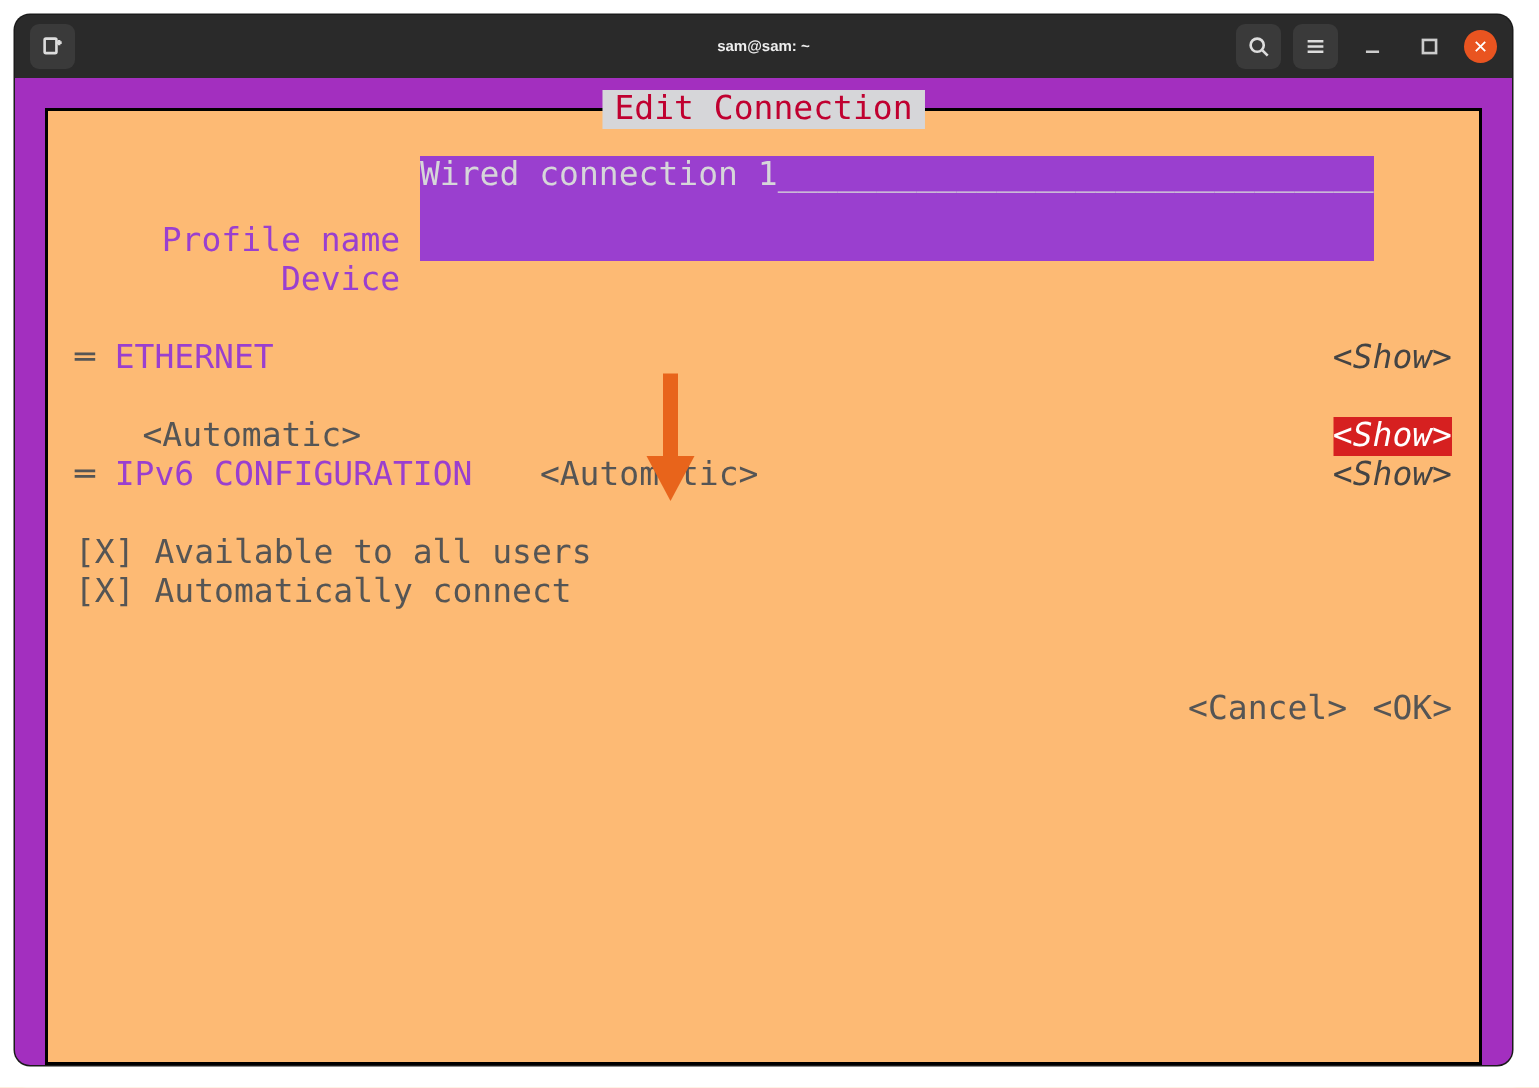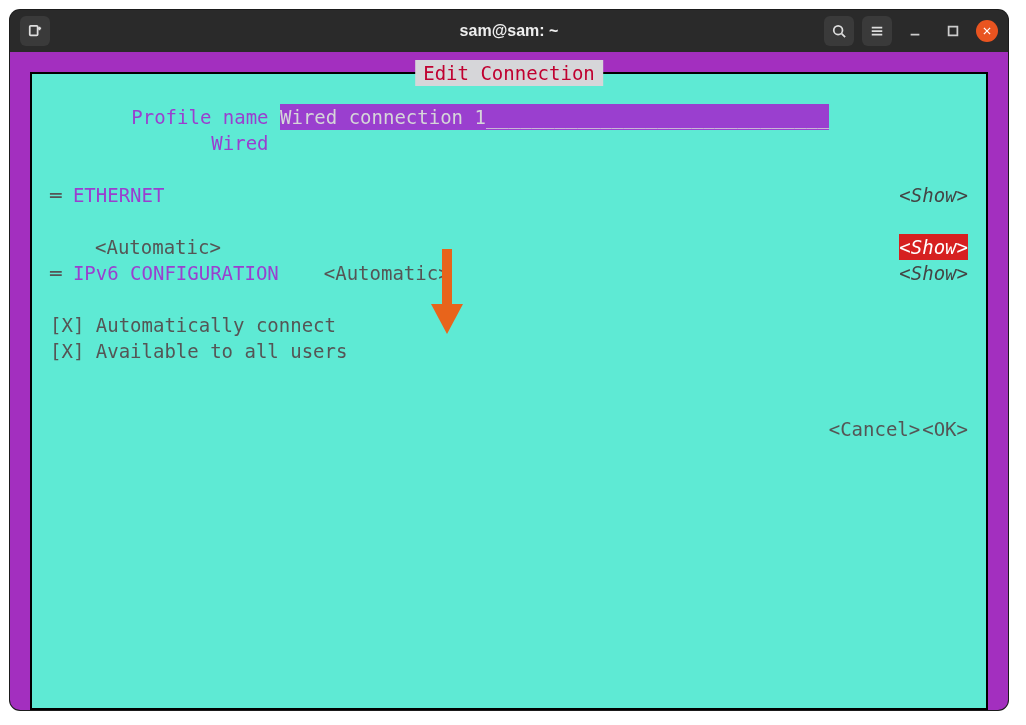--- a/index.html
+++ b/index.html
@@ -1,49 +1,49 @@
 <!DOCTYPE html>
 <html><head>
 <meta charset="utf-8">
 <style>
   html,body{margin:0;padding:0;background:#fff;font-family:sans-serif;}
   .outer-frame{width:1026px;height:725px;box-sizing:border-box;padding:10px;background:#fff;border-radius:18px;}
   .window{width:998px;height:700px;background:#2c2c2c;border-radius:10px;overflow:hidden;display:flex;flex-direction:column;box-shadow:0 0 0 1px #1b1b1b;}
   
-  .titlebar{height:42px;background:#2a2a2a;display:flex;align-items:center;padding:0 10px;color:#ddd;font-size:16px;justify-content:flex-end;}
+  .titlebar{height:42px;background:#2a2a2a;display:flex;align-items:center;padding:0 10px;color:#ddd;font-size:10px;justify-content:flex-end;}
   .titlebar .tb-left{width:200px;display:flex;align-items:center;gap:8px;}
   .titlebar .tb-center{flex:1;text-align:center;font-weight:bold;color:#eee;}
   .titlebar .tb-right{width:200px;display:flex;align-items:center;justify-content:flex-end;gap:8px;}
   .tb-btn{width:30px;height:30px;border-radius:6px;background:#3a3a3a;display:flex;align-items:center;justify-content:center;color:#ddd;font-size:14px;cursor:pointer;}
   .tb-btn svg{width:14px;height:14px;fill:none;stroke:#ddd;stroke-width:2;}
   .tb-close{background:#e95420;border-radius:50%;width:22px;height:22px;}
   .tb-close svg{width:10px;height:10px;stroke:#fff;}
   .tb-min,.tb-max{background:transparent;}
   .tb-min svg,.tb-max svg{stroke:#ccc;}
   
   .termwrap{flex:1;background:#111;position:relative;}
   .term-inner{position:absolute;inset:0;background:#a32fbf;padding:20px 20px 0 20px;box-sizing:border-box;}
-  .tui-box{position:relative;background:#5eead4;border:2px solid #000;height:100%;box-sizing:border-box;font-family:"DejaVu Sans Mono","Liberation Mono",monospace;font-size:19px;line-height:26px;color:#444;}
+  .tui-box{position:relative;background:#fdba74;border:2px solid #000;height:100%;box-sizing:border-box;font-family:"DejaVu Sans Mono","Liberation Mono",monospace;font-size:22px;line-height:26px;color:#444;}
   .tui-title{position:absolute;top:-14px;left:50%;transform:translateX(-50%);background:#d6d6d9;padding:0 8px;color:#c00030;font-weight:normal;}
   .tui-content{padding:30px 18px 0 18px;}
   .row{display:flex;white-space:pre;}
   .lbl{color:#9a3fcf;display:inline-block;text-align:right;}
   .hl{background:#9a3fcf;color:#d6d6d9;text-align:right;}
   .gray{color:#555;}
   .show{color:#444;}
   .sel{background:#d62020;color:#fff;}
   .section-row{display:flex;justify-content:flex-start;align-items:flex-end;}
   .section-row .left{flex:0 0 auto;}
   .section-row .mid{flex:0 0 auto;padding-left:45px;}
   .section-row .right{margin-left:auto;font-style:italic;}
   .mb{height:26px;}
   .arrow{position:absolute;left:395px;top:175px;pointer-events:none;}
   .arrow svg{overflow:visible;}
   .scrollbar{position:absolute;right:2px;top:66px;width:10px;height:60px;background:#e95420;border-radius:3px;}
-  .buttons-row{display:flex;justify-content:flex-end;gap:2px;}
+  .buttons-row{display:flex;justify-content:flex-end;gap:17px;}
 </style>
 </head>
 <body>
 
 <div class="outer-frame">
  <div class="window">
 
   <div class="titlebar">
     <div class="tb-left">
       <div class="tb-btn">
@@ -90,25 +90,25 @@
 
   <div class="termwrap">
     <div class="scrollbar"></div>
     <div class="term-inner">
       <div class="tui-box">
         <div class="tui-title"> Edit Connection </div>
 
         <div class="tui-content">
 
           <div class="row">
-            <span class="lbl" style="width:230px;">Profile name </span><span class="hl"><span>Wired connection 1</span><span>______________________________</span></span>
+            <span class="lbl" style="width:230px;margin-top:44px;">Profile name </span><span class="hl"><span>Wired connection 1</span><span>______________________________</span></span>
           </div>
 
           <div class="row">
-            <span class="lbl" style="width:230px;">Wired </span>
+            <span class="lbl" style="width:230px;">Device </span>
           </div>
 
           <div class="mb"></div>
 
           <div class="section-row">
             <span class="left"><span class="gray">═ </span><span class="lbl">ETHERNET</span></span>
             <span class="right show">&lt;Show&gt;</span>
           </div>
 
           <div class="mb"></div>
@@ -119,22 +119,22 @@
           </div>
 
           <div class="section-row">
             <span class="left"><span class="gray">═ </span><span class="lbl">IPv6 CONFIGURATION </span></span>
             <span class="mid gray">&lt;Automatic&gt;</span>
             <span class="right show">&lt;Show&gt;</span>
           </div>
 
           <div class="mb"></div>
 
+          <div class="row"><span class="gray">[X] Available to all users</span></div>
           <div class="row"><span class="gray">[X] Automatically connect</span></div>
-          <div class="row"><span class="gray">[X] Available to all users</span></div>
 
           <div class="mb"></div>
           <div class="mb"></div>
 
           <div class="buttons-row">
             <span class="gray">&lt;Cancel&gt;</span>
             <span class="gray"> &lt;OK&gt;</span>
           </div>
         </div>
 

